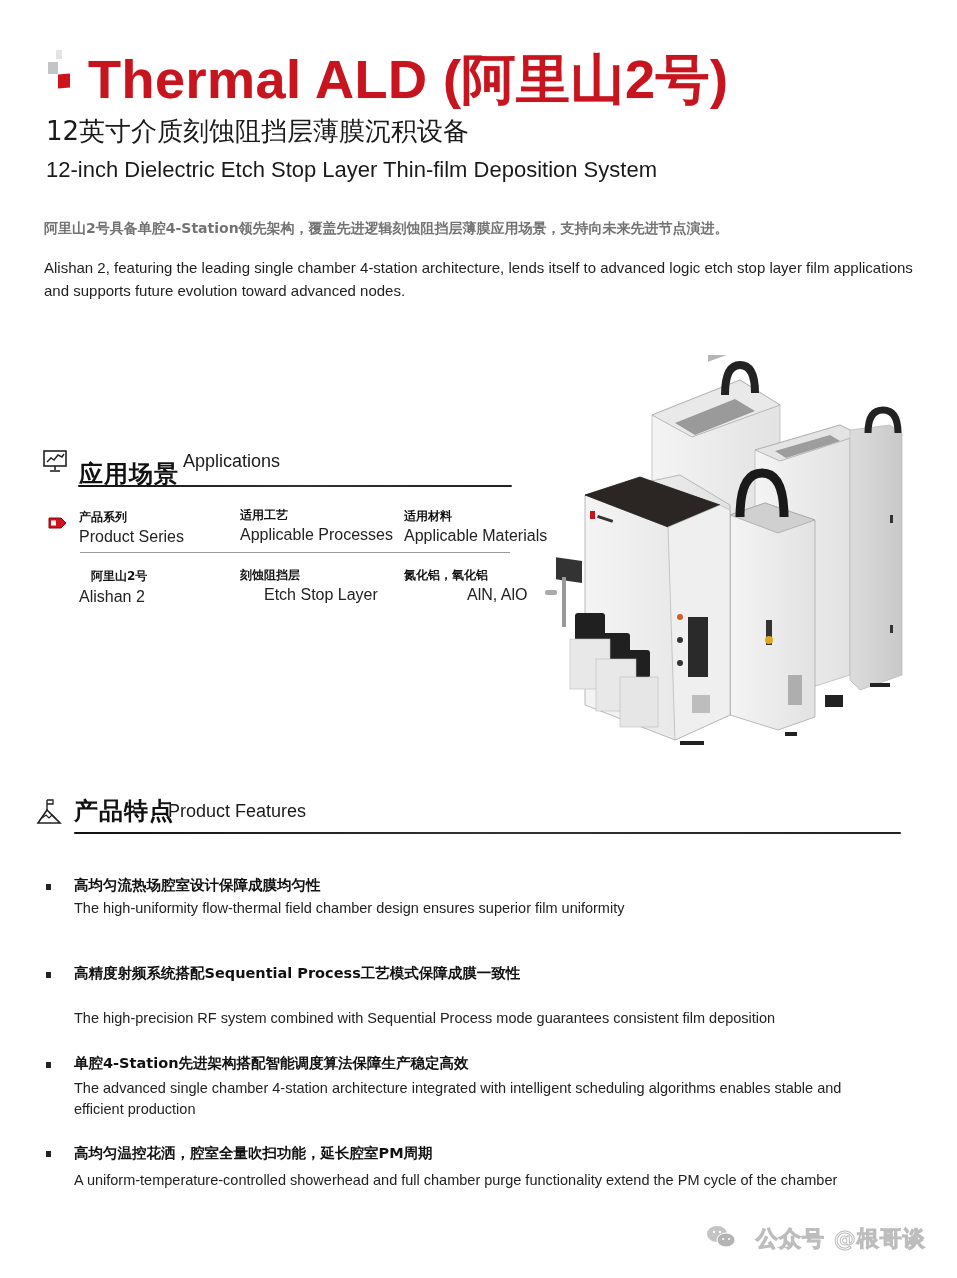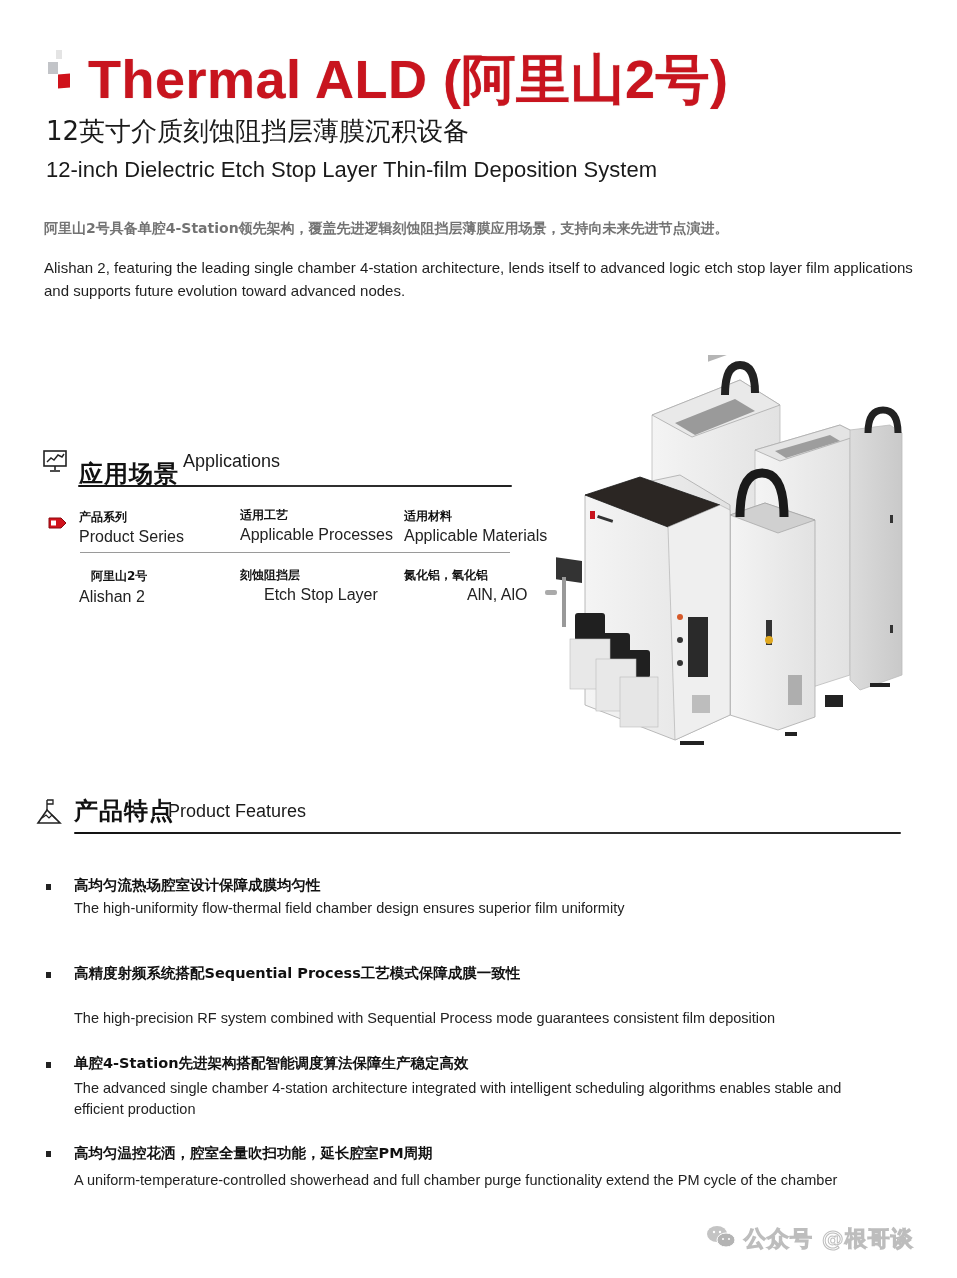--- a/index.html
+++ b/index.html
@@ -32,21 +32,21 @@
   .tag-icon { left: 48px; top: 514px; width: 20px; height: 12px; }
   .cell-cn { font-size: 12px; font-weight: bold; color: #111; white-space: nowrap; }
   .cell-en { font-family: "Liberation Sans", sans-serif; font-size: 16px; color: #222; white-space: nowrap; }
 
   
   .bullet { width: 5px; height: 6px; background: #222; }
   .feat-cn { font-size: 14.5px; font-weight: bold; color: #111; white-space: nowrap; }
   .feat-en { font-family: "Liberation Sans", sans-serif; font-size: 14.5px; line-height: 21px; color: #222; width: 800px; }
 
   
-  .watermark { left: 706px; top: 1224px; display: flex; align-items: center; gap: 8px; }
+  .watermark { left: 706px; top: 1224px; display: flex; align-items: center; gap: 20px; }
   .wm-text { font-size: 22px; color: #c0c0c0; white-space: nowrap; font-weight: bold; letter-spacing: 1px;
              -webkit-text-stroke: 1px #bdbdbd; color: #ffffff; }
 
   .machine { left: 540px; top: 355px; width: 380px; height: 400px; }
 </style>
 </head>
 <body>
 
 <div class="abs logo-mark">
   <div class="sq1"></div>

